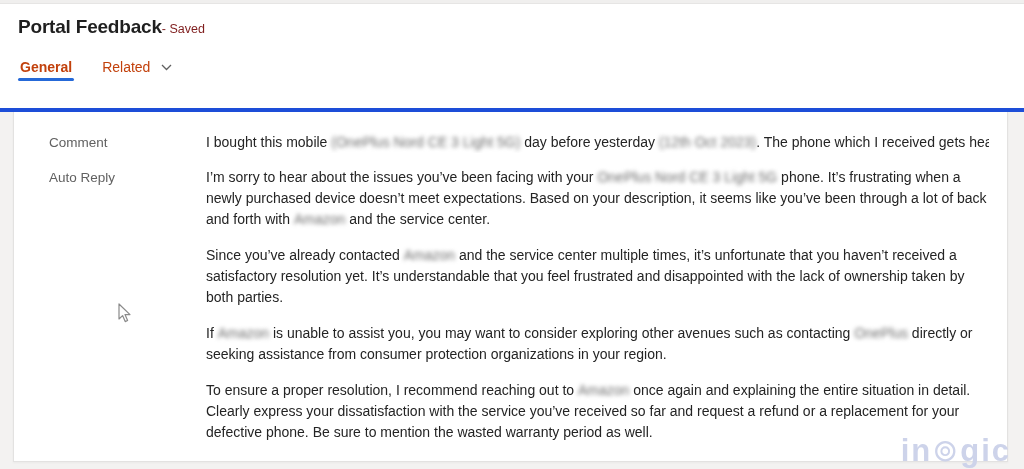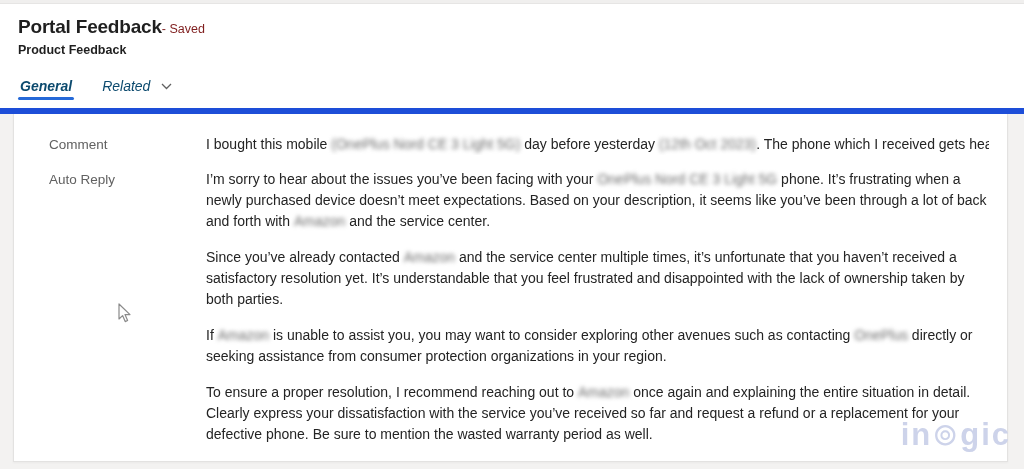--- a/index.html
+++ b/index.html
@@ -20,33 +20,33 @@
   }
 
   
   .header { padding: 12px 18px 0 18px; background: #fff; }
   .title-row { display: flex; align-items: baseline; }
   .page-title { font-size: 19px; font-weight: 700; color: #1f1f1f; letter-spacing: -0.2px; }
   .save-status { font-size: 12.5px; color: #7f1d1d; font-weight: 400; }
   .subtitle { font-size: 12.5px; font-weight: 700; color: #1f1f1f; margin-top: 5px; }
 
   .tab-strip { display: flex; align-items: flex-end; gap: 26px; margin-top: 16px; padding-left: 0; }
-  .tab { position: relative; font-size: 14px; padding: 4px 2px 10px 2px; cursor: pointer; color: #0c4a6e; font-style: italic; }
+  .tab { position: relative; font-size: 14px; padding: 4px 2px 10px 2px; cursor: pointer; color: #c2410c; }
   .tab.active { font-weight: 700; }
   .tab.active .tab-underline {
     position: absolute; left: 0; right: 0; bottom: 4px; height: 3px;
     border-radius: 2px;
   }
   .tab .chevron { display: inline-block; margin-left: 7px; vertical-align: 1px; }
 
   
   .content-shell {
     position: absolute; top: 108px; left: 0; right: 0; bottom: 0;
     background: #f3f2f1;
-    border-top: 6px solid #1d4ed8;
+    border-top: 4px solid #1d4ed8;
     padding: 0 16px 7px 13px;
   }
   .form-card {
     background: #ffffff;
     height: 100%;
     border-left: 1px solid #e3e2e1;
     border-right: 1px solid #e3e2e1;
     border-bottom: 1px solid #e3e2e1;
     box-shadow: 0 1px 2px rgba(0,0,0,0.04);
     padding: 20px 18px 4px 35px;
@@ -70,40 +70,39 @@
     filter: blur(2.3px);
     color: #6d6d6d;
     vertical-align: baseline;
   }
 
   
   .mouse-cursor { position: absolute; left: 117px; top: 303px; width: 15px; height: 21px; pointer-events: none; }
 
   
   .watermark {
-    position: absolute; right: 13px; bottom: 16px;
+    position: absolute; right: 13px; bottom: 0px;
     font-size: 31px; font-weight: 700; letter-spacing: 2px;
     color: #cdd3ea;
     user-select: none;
   }
   .watermark .o-glyph { font-weight: 400; }
 </style>
 </head>
 <body>
 
 <div class="page">
 
   <div class="top-strip"></div>
 
   <div class="header">
     <div class="title-row">
       <span class="page-title">Portal Feedback</span>
       <span class="save-status">- Saved</span>
     </div>
-    <div class="subtitle">Product Feedback</div>
 
     <div class="tab-strip">
       <div class="tab active">
         <span>General</span>
         <span class="tab-underline" style="background: rgb(37, 105, 216);"></span>
       </div>
       <div class="tab">
         <span>Related</span>
         <span class="chevron">
           <svg width="11" height="7" viewBox="0 0 11 7">

